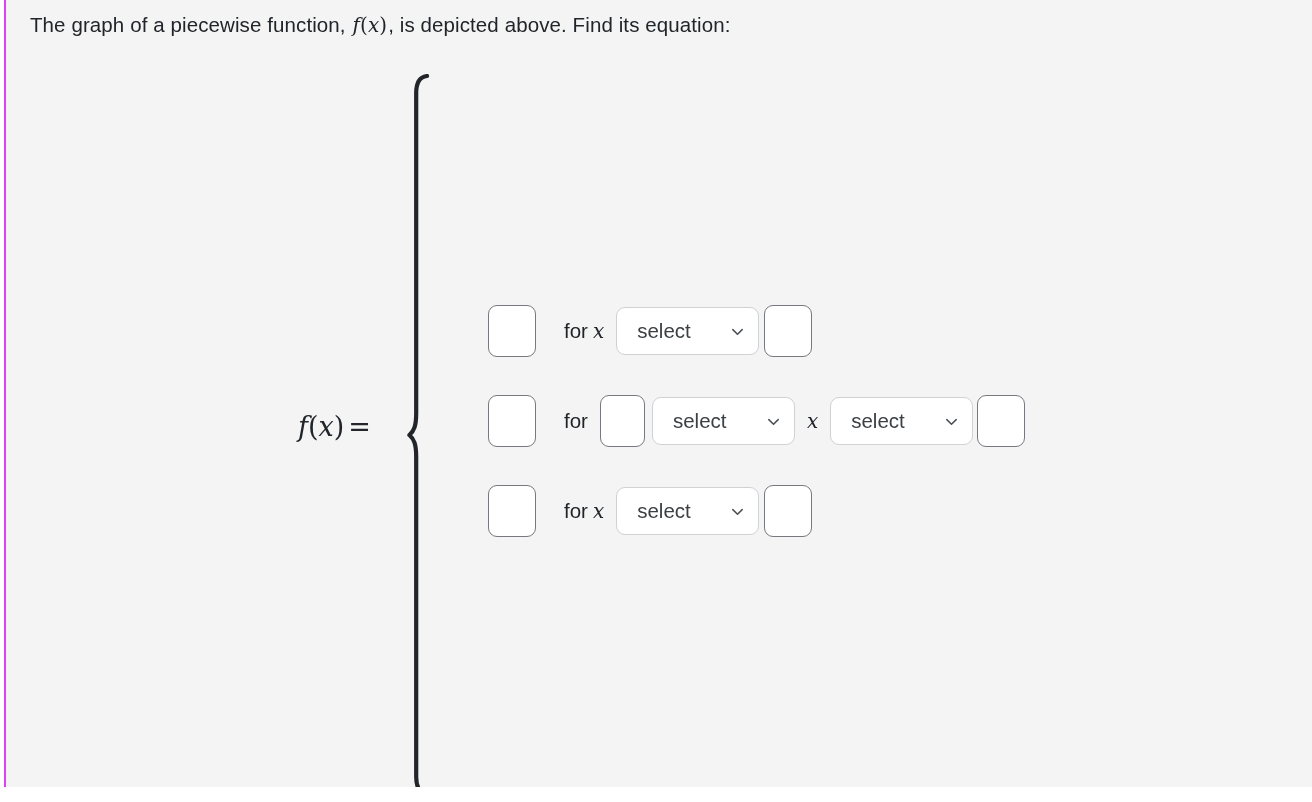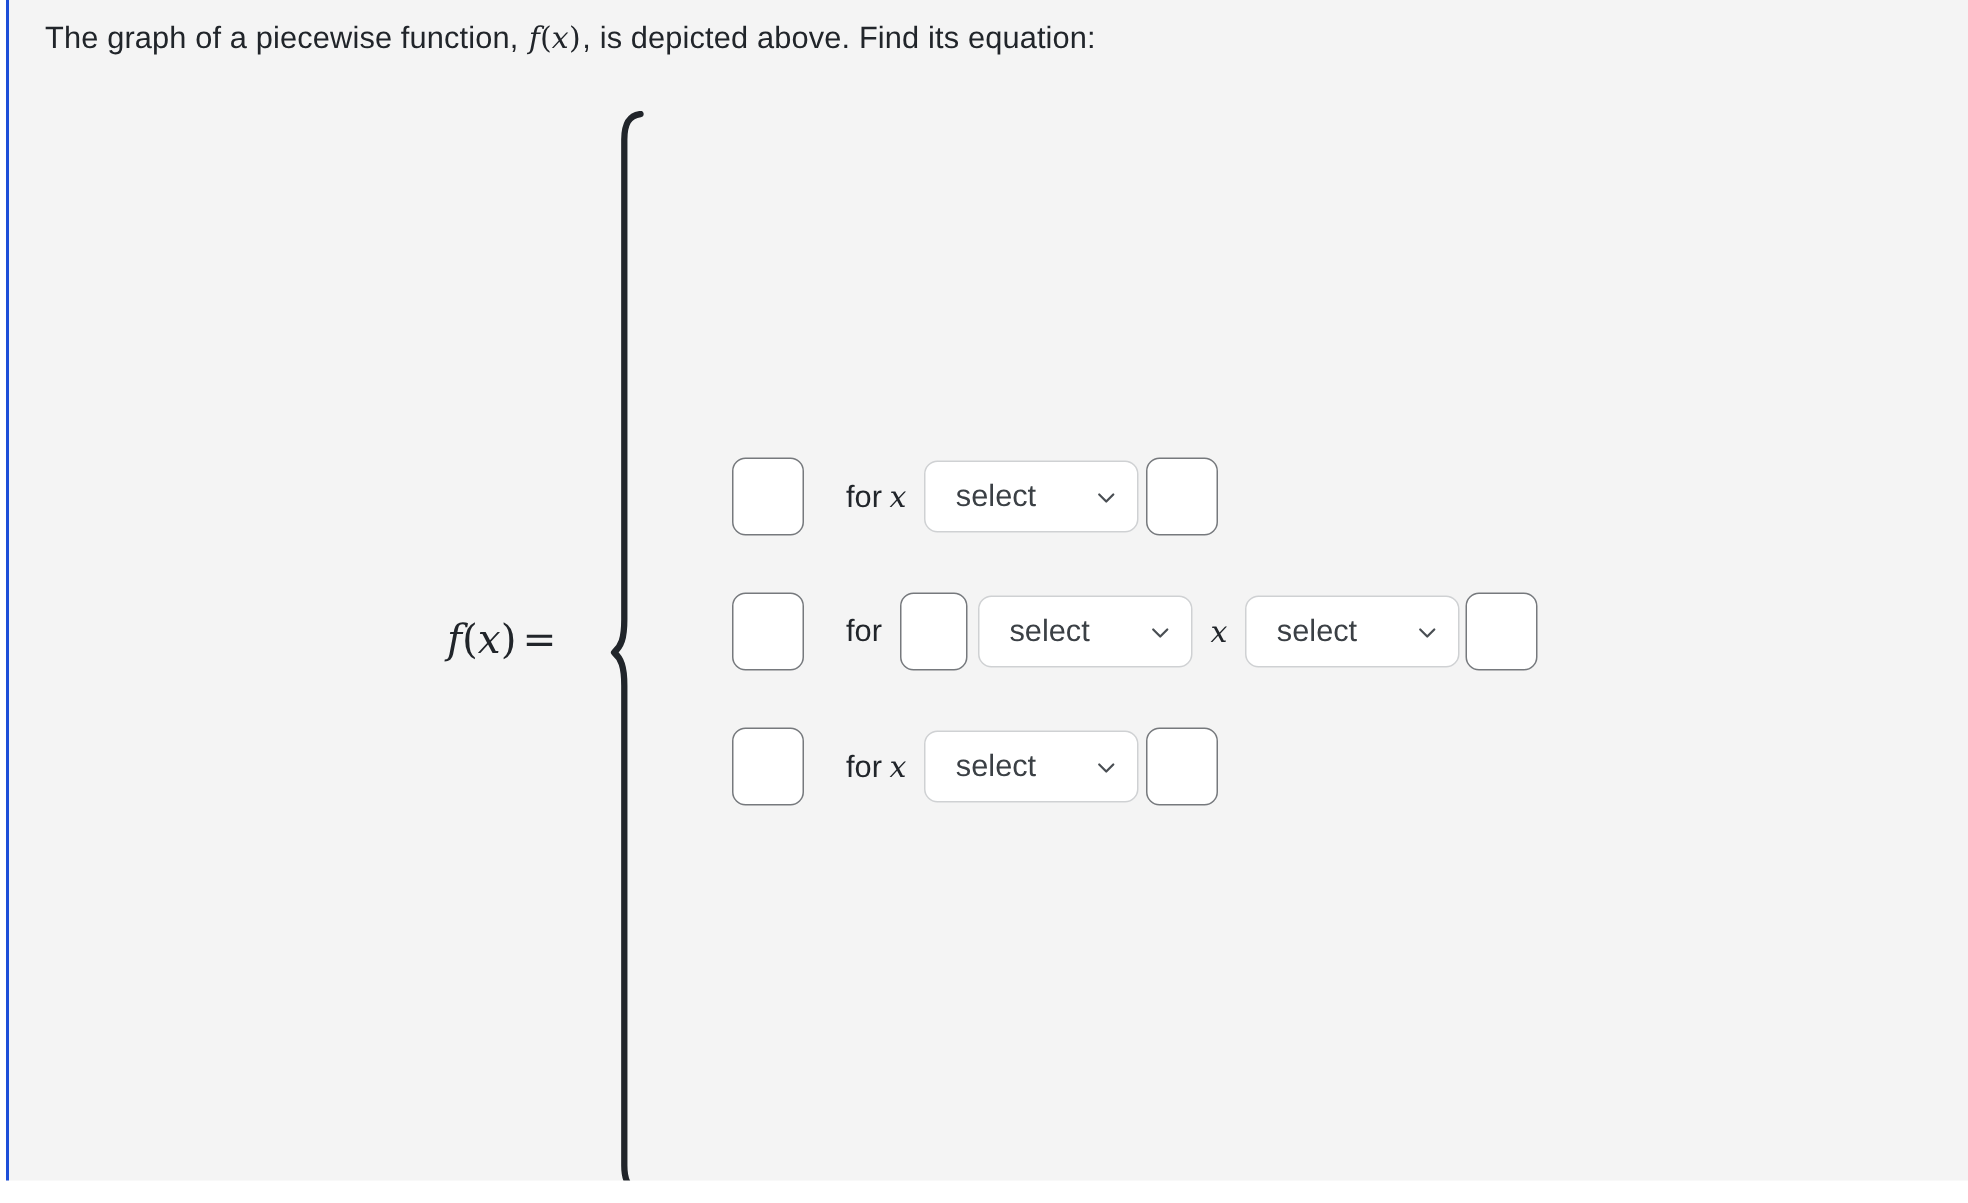--- a/index.html
+++ b/index.html
@@ -14,21 +14,21 @@
     -webkit-font-smoothing: antialiased;
   }
 
   #question-panel {
     position: absolute;
     left: 4px;
     top: 0px;
     width: 1308px;
     height: 787px;
     background: #f4f4f4;
-    border-left: 2px solid #1d4ed8;
+    border-left: 2px solid #d946ef;
     box-sizing: border-box;
     overflow: hidden;
   }
 
   
   #prompt {
     position: absolute;
     left: 24px;
     top: 11px;
     font-size: 20.5px;

